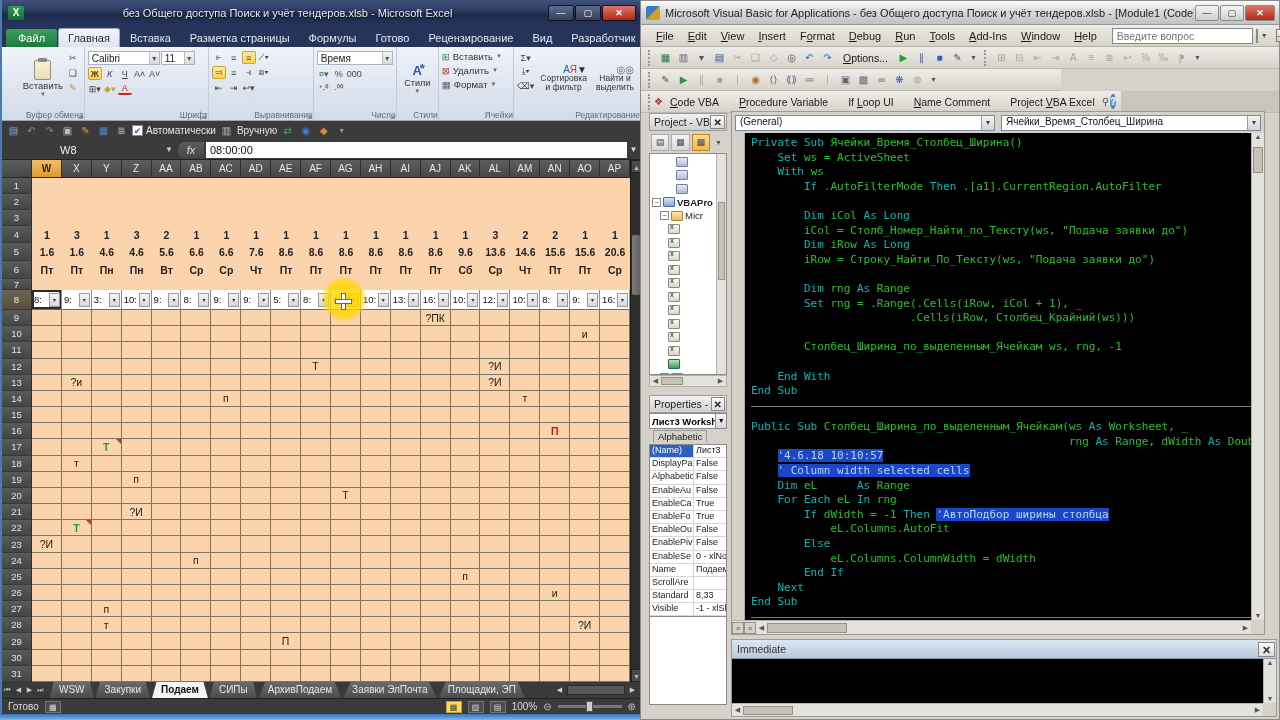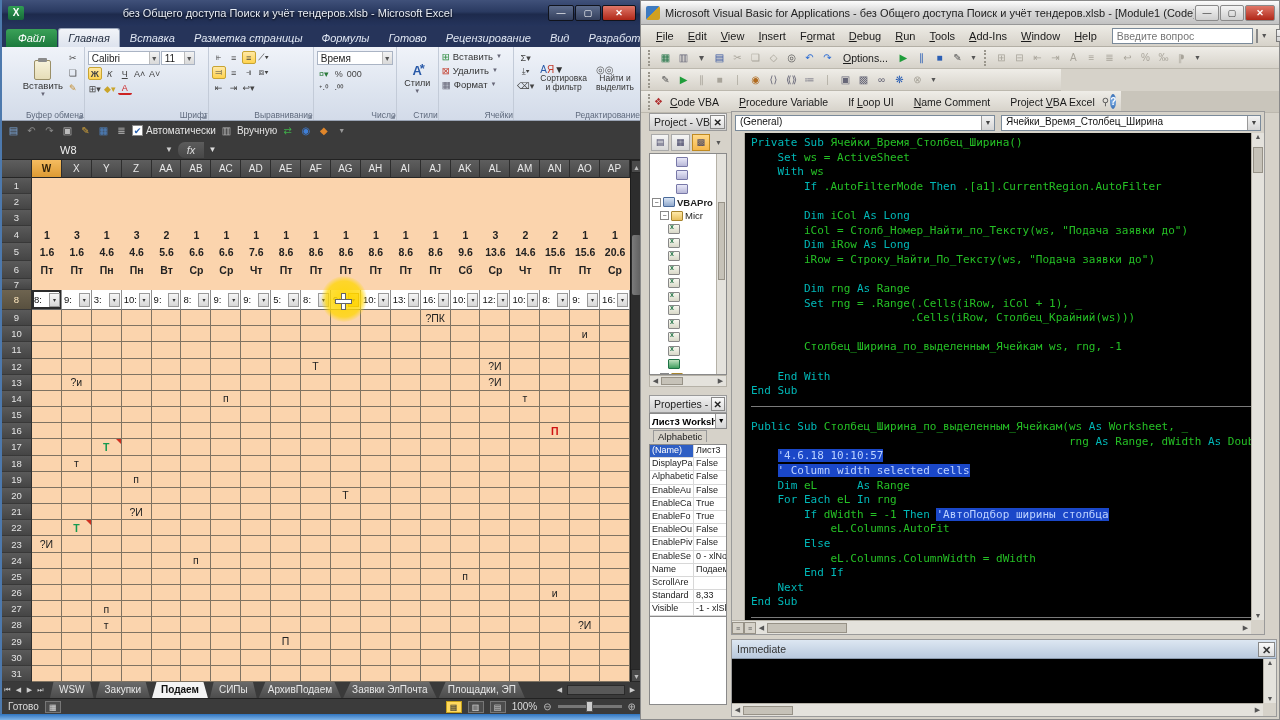--- a/index.html
+++ b/index.html
@@ -18,21 +18,21 @@
   .xl-appicon { width:16px; height:14px; margin:0 4px 0 6px; background:linear-gradient(#2f9e52,#17693a);
         border-radius:2px; color:#fff; font-size:10px; font-weight:bold; text-align:center; line-height:14px; }
   #xl-title .t { flex:1; text-align:center; text-shadow:0 1px 2px #000; }
   .winbtns { display:flex; margin-right:4px; }
   .wbtn { width:26px; height:16px; margin-left:1px; border:1px solid #10131c; border-radius:2px;
         background:linear-gradient(#6a7florida,#39455f); background:linear-gradient(#5d6c8c,#333f5c);
         color:#fff; font-size:9px; text-align:center; line-height:14px; }
   .wbtn.close { background:linear-gradient(#e07768,#b02718); width:34px; font-weight:bold; }
 
   #xl-tabstrip { position:absolute; left:0; top:26px; width:100%; height:21px; background:#26345a;
-        display:flex; align-items:flex-end; color:#dfe6f2; font-size:11px;font-style:italic; }
+        display:flex; align-items:flex-end; color:#dfe6f2; font-size:11px; }
   .xtab { padding:3px 9px 3px; margin-left:1px; border-radius:3px 3px 0 0; white-space:nowrap; }
   .xtab.file { background:linear-gradient(#3aa158,#1c7a3d); color:#fff; padding:3px 12px; margin-left:4px; }
   .xtab.act { background:linear-gradient(#f2f4f8,#dde3ee); color:#1f2a3d; border:1px solid #9aa6bb; border-bottom:none; }
   #xl-tabstrip .right { margin-left:auto; display:flex; align-items:center; gap:5px; padding:0 6px 3px; color:#cfd8e8; font-size:9px; }
   #xl-tabstrip .right .q { width:13px; height:13px; border-radius:50%; background:linear-gradient(#6fa8e0,#2f66ad);
         color:#fff; text-align:center; line-height:13px; font-size:9px; }
 
   #xl-ribbon { position:absolute; left:0; top:47px; width:100%; height:74px;
         background:linear-gradient(#f0f3f9,#dde4ef 60%, #d3dbe9); border-bottom:1px solid #9aa4b5;
         display:flex; font-size:10px; color:#333; }
@@ -45,21 +45,21 @@
         position:relative; }
   .clipicon:before { content:""; position:absolute; left:3px; top:-3px; width:9px; height:4px; background:#8a8a8a; border-radius:1px; }
   .combo { background:#fff; border:1px solid #aab4c4; height:14px; display:flex; align-items:center;
         font-size:10px; padding-left:3px; color:#222; }
   .combo .arr { margin-left:auto; width:10px; text-align:center; font-size:7px; color:#555; background:linear-gradient(#f3f3f3,#d9d9d9); height:100%; line-height:13px; border-left:1px solid #bbb; }
   .ic { display:inline-flex; align-items:center; justify-content:center; min-width:14px; height:13px;
         font-size:9px; color:#444; border-radius:2px; }
   .icrow { display:flex; align-items:center; gap:1px; margin-top:2px; }
   .sel-ic { background:linear-gradient(#ffe8a6,#ffd34e); border:1px solid #c8a432; }
   .stackbtn { display:flex; align-items:center; gap:3px; font-size:9.5px; height:14px; white-space:nowrap; }
-  .twoline { display:flex; flex-direction:column; align-items:flex-start; justify-content:center; font-size:8.5px;
+  .twoline { display:flex; flex-direction:column; align-items:flex-end; justify-content:center; font-size:8.5px;
         text-align:center; line-height:9px; padding:1px 3px; }
 
   #xl-qat { position:absolute; left:0; top:121px; width:100%; height:19px; background:#3b3b3b;
         display:flex; align-items:center; gap:3px; padding-left:4px; color:#e6e6e6; font-size:10px; }
   #xl-qat .qic { width:15px; height:14px; display:flex; align-items:center; justify-content:center; font-size:10px; }
   #xl-qat .chk { width:11px; height:11px; background:#fff; border:1px solid #888; color:#2b62b0; font-size:9px; line-height:10px; text-align:center; }
 
   #xl-fbar { position:absolute; left:0; top:140px; width:100%; height:20px; background:#3b3b3b;
         display:flex; align-items:center; border-bottom:1px solid #222; }
   #xl-namebox { width:160px; color:#f0f0f0; font-size:11px; padding-left:58px; }
@@ -415,20 +415,21 @@
     <span class="qic" style="color:#3fae49">⇄</span>
     <span class="qic" style="color:#3f7fd8">◉</span>
     <span class="qic" style="color:#e0862a">◆</span>
     <span class="qic" style="color:#999;font-size:7px">▼</span>
   </div>
 
   <div id="xl-fbar">
     <div id="xl-namebox">W8</div>
     <div class="nbarr">▼</div>
     <div class="fx">fx</div>
+    <div id="xl-finput">08:00:00</div>
     <div class="fexp">▼</div>
   </div>
 
   <div id="xl-colheads">
       <div class="corner"></div>
       <div class="chead selc">W</div>
       <div class="chead">X</div>
       <div class="chead">Y</div>
       <div class="chead">Z</div>
       <div class="chead">AA</div>

